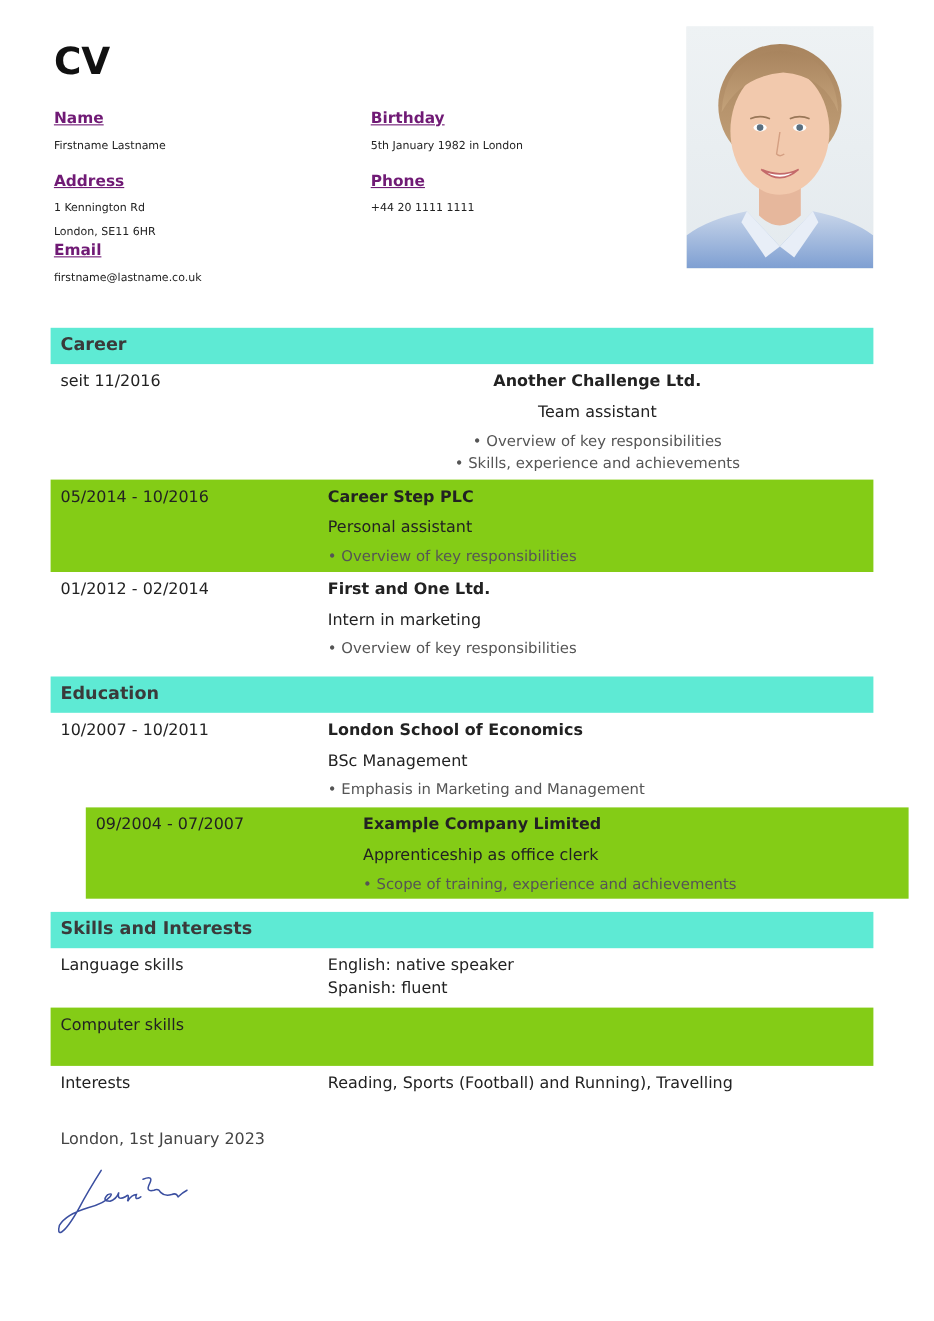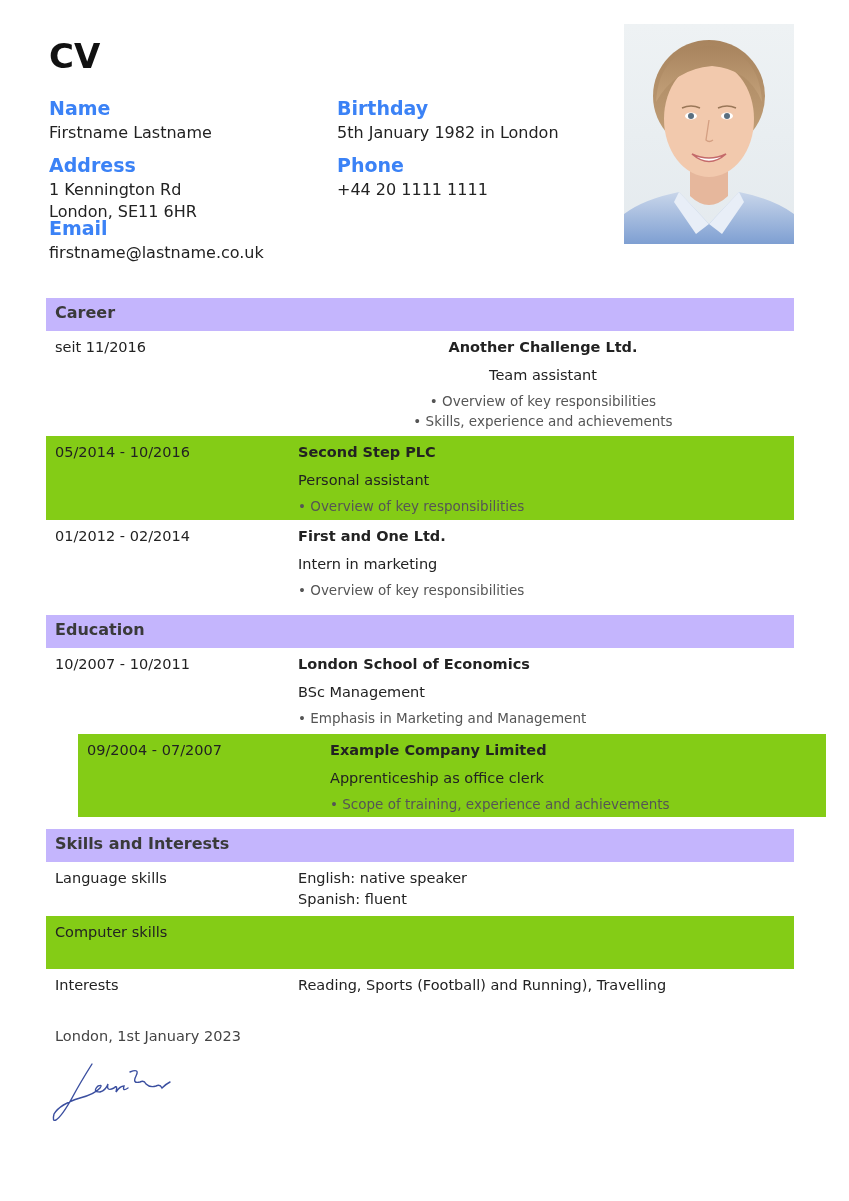--- a/index.html
+++ b/index.html
@@ -2,26 +2,26 @@
 <html><head>
 <meta charset="utf-8">
 <style>
   * { box-sizing: border-box; margin: 0; padding: 0; }
   html, body { width: 849px; height: 1201px; background: #ffffff; }
   body { position: relative; font-family: "DejaVu Sans", sans-serif; color: #222; overflow: hidden; }
 
   .title { position: absolute; left: 49px; top: 36px; font-size: 34px; font-weight: bold; color: #111; letter-spacing: 0px; }
 
   .info-block { position: absolute; }
-  .info-label { font-size: 19px; font-weight: bold; color: #3b82f6; line-height: 20px; }
-  .info-value { font-size: 16px; color: #222; line-height: 22px; margin-top: 4px; }
+  .info-label { font-size: 14px; font-weight: bold; color: #701a75; line-height: 20px; text-decoration: underline; }
+  .info-value { font-size: 10px; color: #222; line-height: 22px; margin-top: 4px; }
 
   .photo { position: absolute; left: 624px; top: 24px; width: 170px; height: 220px; background: #e9eef1; overflow: hidden; }
 
-  .section-header { position: absolute; left: 46px; width: 748px; height: 33px; background: #c4b5fd; }
+  .section-header { position: absolute; left: 46px; width: 748px; height: 33px; background: #5eead4; }
   .section-header span { position: absolute; left: 9px; top: 5px; font-size: 16px; font-weight: bold; color: #3a3a3a; }
 
   .row { position: absolute; left: 46px; width: 748px; }
   .row.alt { background: #84cc16; }
   .row .date { position: absolute; left: 9px; top: 6px; font-size: 14.5px; color: #222; line-height: 20px; }
   .row .content { position: absolute; left: 252px; top: 6px; width: 490px; }
   .row .org { font-size: 14.5px; font-weight: bold; color: #222; line-height: 20px; }
   .row .role { font-size: 14.5px; color: #222; line-height: 20px; margin-top: 8px; }
   .row .bullets { margin-top: 6px; }
   .row .bullet { font-size: 13.5px; color: #555; line-height: 20px; }
@@ -115,21 +115,21 @@
       <div class="bullets">
         <div class="bullet">• Overview of key responsibilities</div>
         <div class="bullet">• Skills, experience and achievements</div>
       </div>
     </div>
   </div>
 
   <div class="row alt" style="top:436px; height:84px;">
     <div class="date">05/2014 - 10/2016</div>
     <div class="content">
-      <div class="org">Second Step PLC</div>
+      <div class="org">Career Step PLC</div>
       <div class="role">Personal assistant</div>
       <div class="bullets">
         <div class="bullet">• Overview of key responsibilities</div>
       </div>
     </div>
   </div>
 
   <div class="row" style="top:520px; height:84px;">
     <div class="date">01/2012 - 02/2014</div>
     <div class="content">

